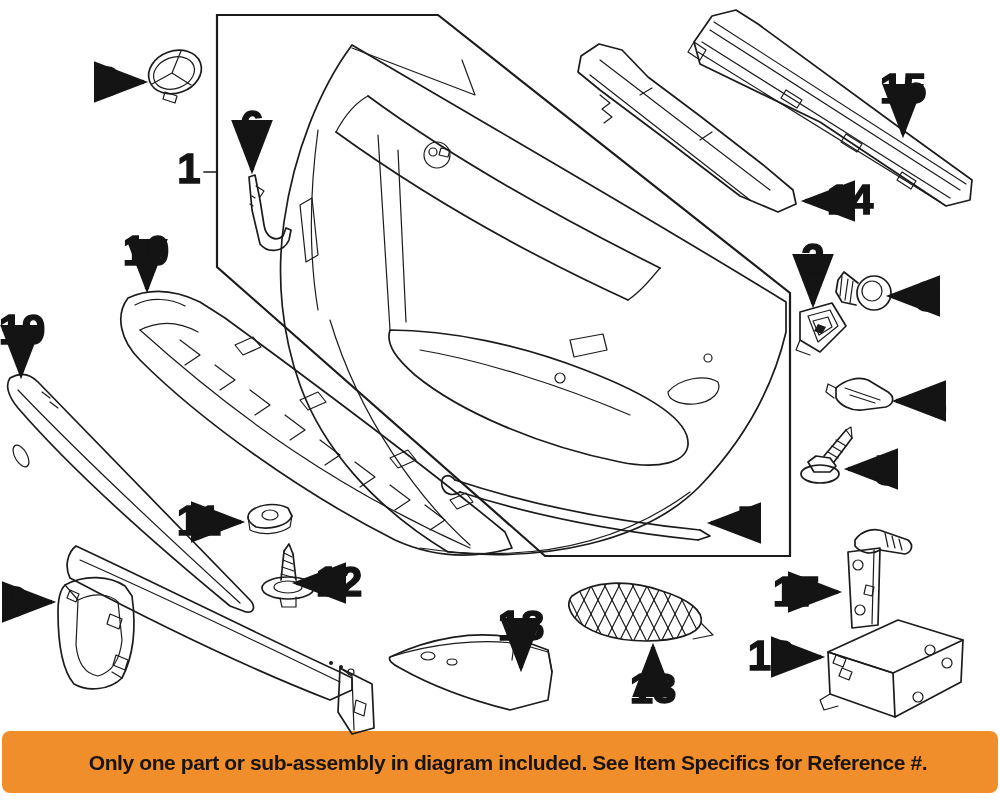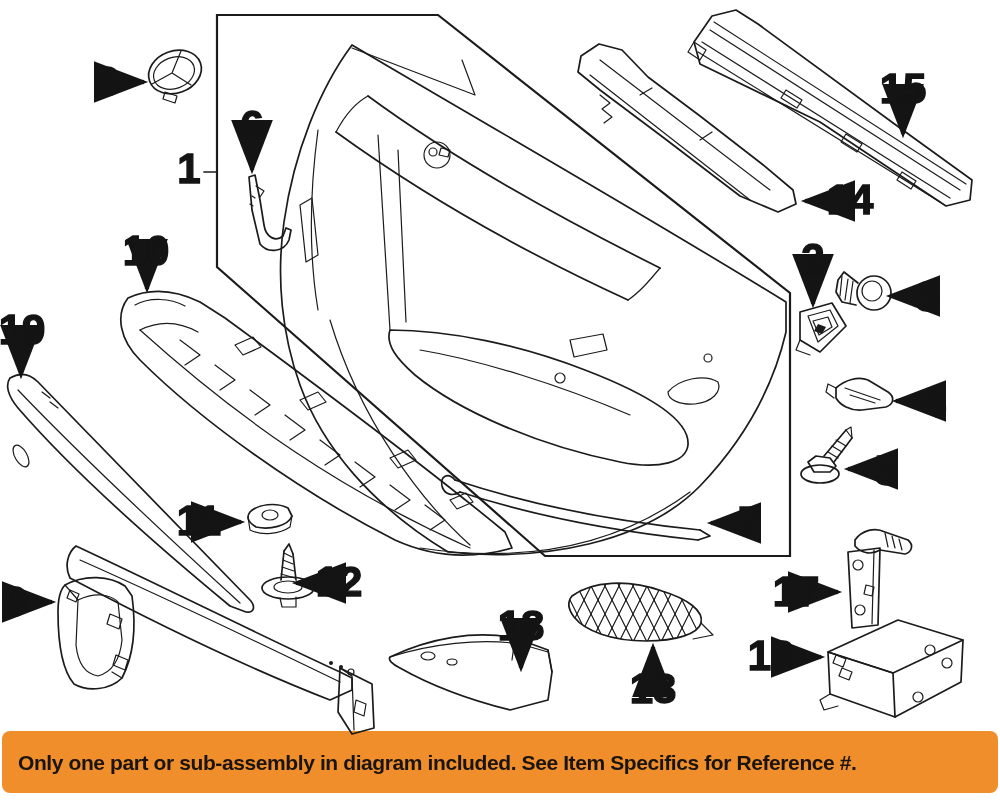--- a/index.html
+++ b/index.html
@@ -8,21 +8,21 @@
   #diagram{position:absolute;left:0;top:0;z-index:2;}
   .ln{fill:none;stroke:#1b1b1b;stroke-width:1.7;stroke-linecap:round;stroke-linejoin:round;}
   .ln2{fill:none;stroke:#1b1b1b;stroke-width:1.2;stroke-linecap:round;stroke-linejoin:round;}
   .boxln{fill:none;stroke:#1b1b1b;stroke-width:2.2;stroke-linejoin:miter;}
   .arrow{stroke:#141414;stroke-width:4.2;}
   .callout{font-family:"Liberation Sans",sans-serif;font-weight:bold;font-size:42px;
            fill:#141414;stroke:#141414;stroke-width:1.4;text-anchor:middle;}
   .filldark{fill:#1b1b1b;stroke:none;}
   #banner{position:absolute;left:2px;top:731px;width:996px;height:62px;z-index:1;
           border-radius:8px;display:flex;flex-direction:column;justify-content:center;
-          padding-left:16px;box-sizing:border-box;}
+          padding-left:16px;box-sizing:border-box;text-align:center;}
   #banner .bline{font-weight:bold;font-size:21px;letter-spacing:-0.4px;line-height:27px;
           white-space:nowrap;}
 </style>
 </head>
 <body>
 
 <div id="page">
 
 <svg id="diagram" width="1000" height="740" viewBox="0 0 1000 740">
   <defs>

